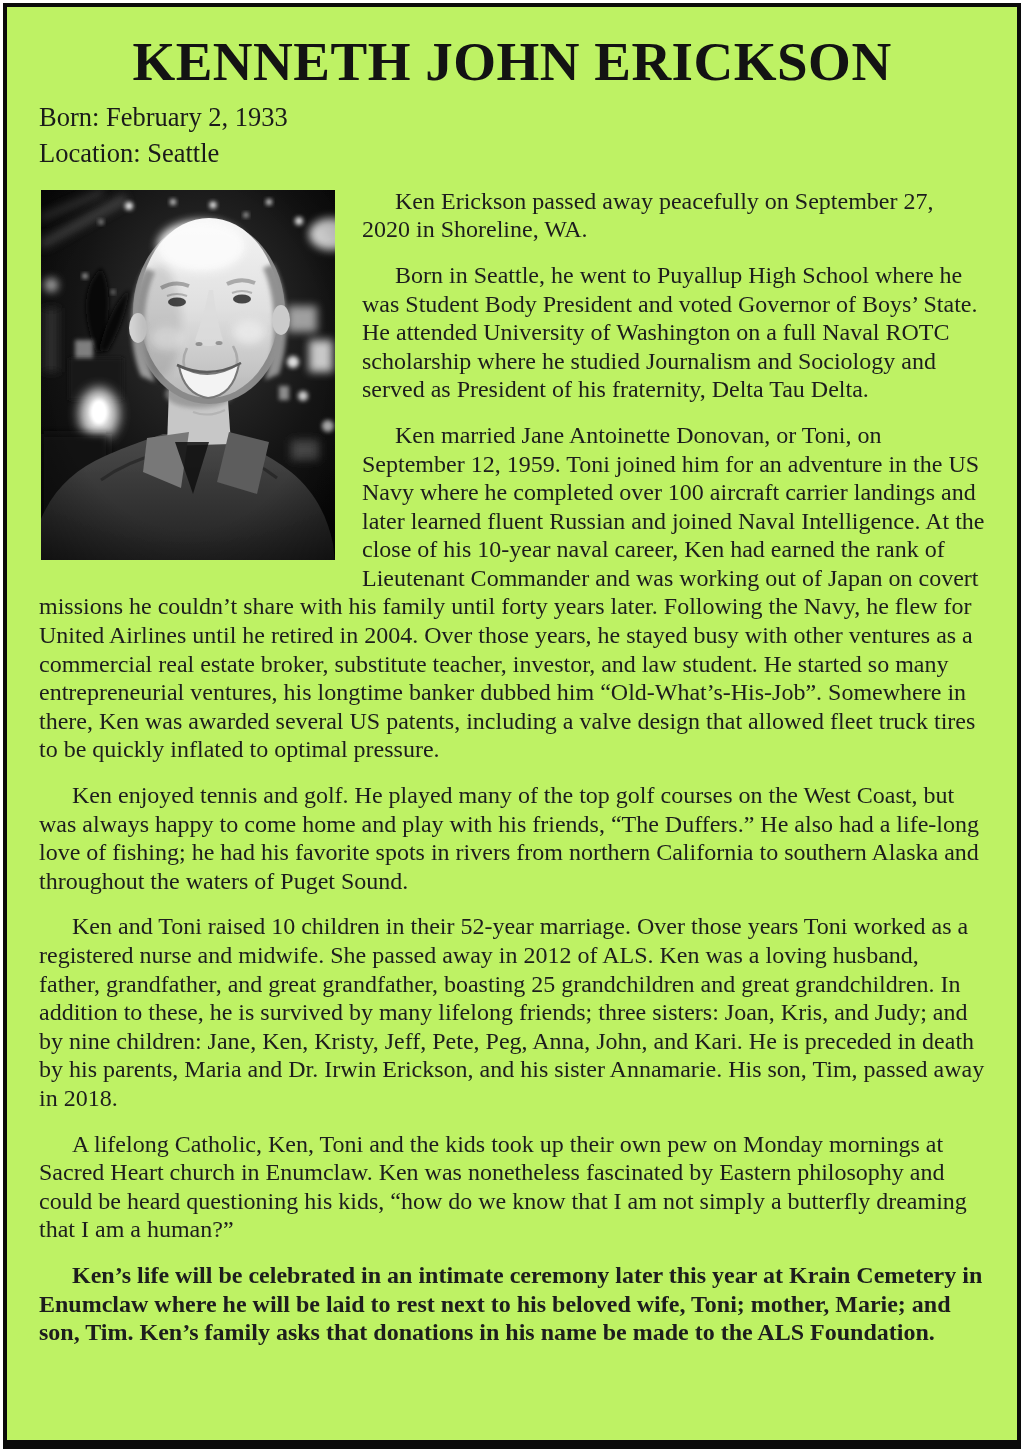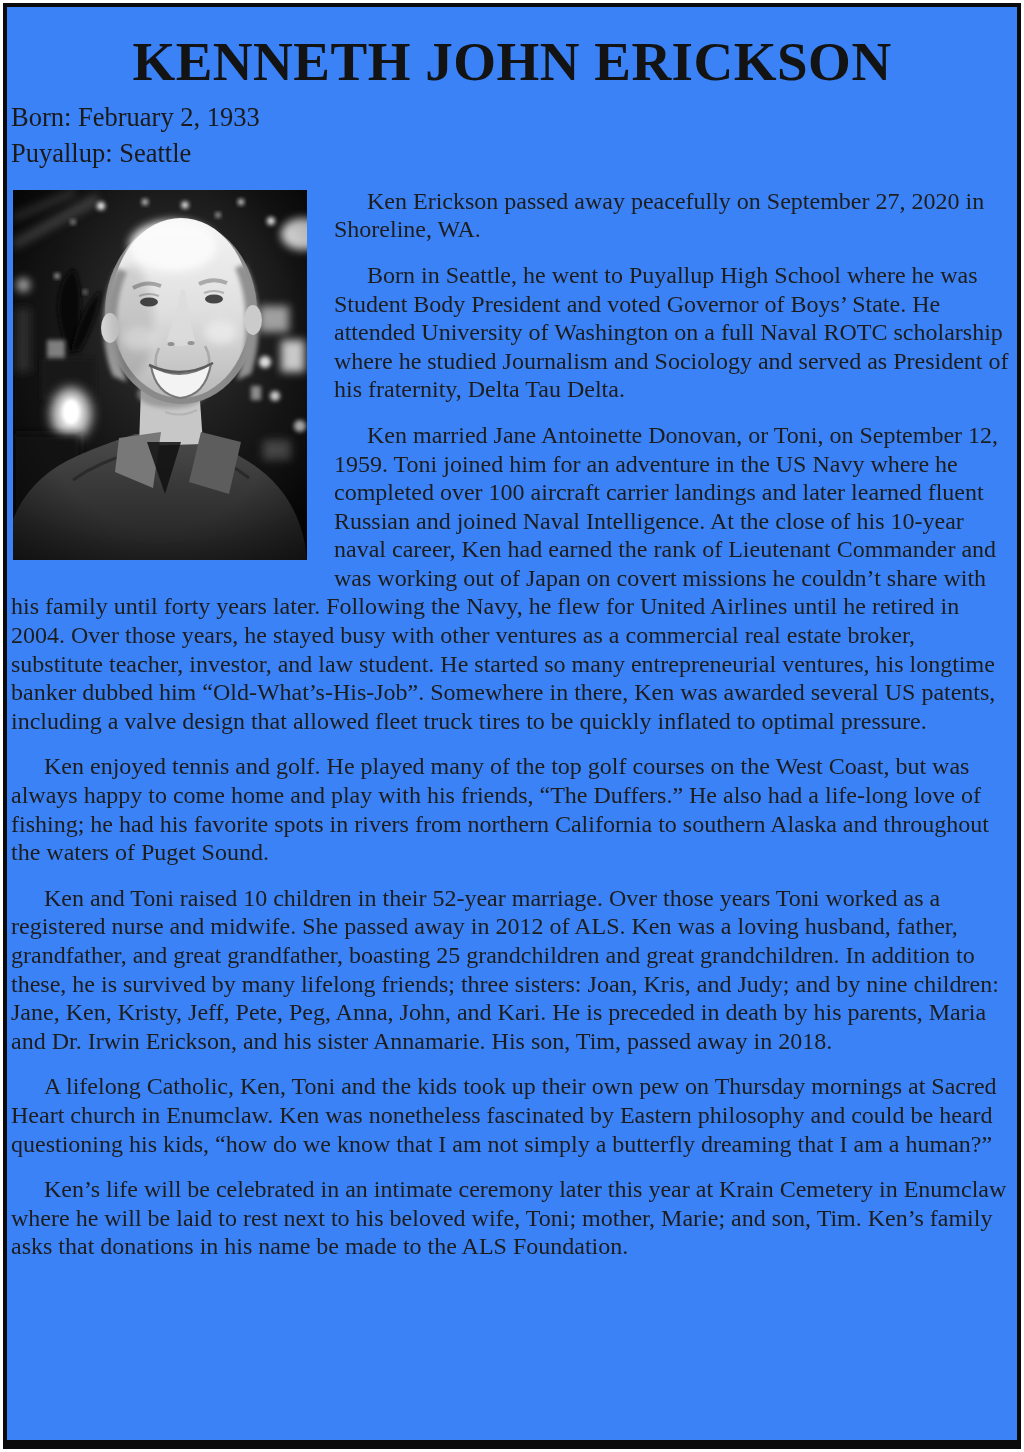--- a/index.html
+++ b/index.html
@@ -2,24 +2,24 @@
 <html><head>
 <meta charset="utf-8">
 <style>
   html,body{margin:0;padding:0;background:#ffffff;}
   .sheet{
     position:relative;
     margin:3px;
     width:1018px;
     height:1446px;
     box-sizing:border-box;
-    background:#3b82f6;
+    background:#bef264;
     border:4px solid #0b0b0b;
     border-bottom-width:9px;
-    padding:0 4px;
+    padding:0 32px;
     overflow:hidden;
     font-family:"Liberation Serif","DejaVu Serif",serif;
     color:#1d1d1d;
   }
   .name{
     margin:26px 0 8px 0;
     text-align:center;
     font-size:55px;
     line-height:1.05;
     font-weight:700;
@@ -35,21 +35,21 @@
   article{
     margin-top:16px;
     font-size:24px;
     line-height:28.6px;
     text-align:left;
   }
   article p{
     margin:0 0 17px 0;
     text-indent:33px;
   }
-  article p:last-child{margin-bottom:4px;}
+  article p:last-child{margin-bottom:4px;font-weight:bold;}
   .photo{
     float:left;
     width:294px;
     height:370px;
     margin:3px 27px 8px 2px;
     background:#111;
   }
   .photo svg{
     display:block;
     width:100%;
@@ -59,21 +59,21 @@
 </style>
 </head>
 <body>
 
 <div class="sheet">
 
   <header>
     <h1 class="name">KENNETH JOHN ERICKSON</h1>
     <div class="meta">
       <div>Born: February 2, 1933</div>
-      <div>Puyallup: Seattle</div>
+      <div>Location: Seattle</div>
     </div>
   </header>
 
   <article>
 
     <div class="photo">
       <svg viewBox="0 0 294 370" preserveAspectRatio="none" xmlns="http://www.w3.org/2000/svg">
         <defs>
           <filter id="b2" x="-40%" y="-40%" width="180%" height="180%">
               <feGaussianBlur stdDeviation="2"></feGaussianBlur>
@@ -177,17 +177,17 @@
 
         <rect width="294" height="370" fill="url(#vig)"></rect>
       </svg>
     </div>
 
     <p>Ken Erickson passed away peacefully on September 27, 2020 in Shoreline, WA.</p>
     <p>Born in Seattle, he went to Puyallup High School where he was Student Body President and voted Governor of Boys’ State. He attended University of Washington on a full Naval ROTC scholarship where he studied Journalism and Sociology and served as President of his fraternity, Delta Tau Delta.</p>
     <p>Ken married Jane Antoinette Donovan, or Toni, on September 12, 1959. Toni joined him for an adventure in the US Navy where he completed over 100 aircraft carrier landings and later learned fluent Russian and joined Naval Intelligence. At the close of his 10-year naval career, Ken had earned the rank of Lieutenant Commander and was working out of Japan on covert missions he couldn’t share with his family until forty years later. Following the Navy, he flew for United Airlines until he retired in 2004. Over those years, he stayed busy with other ventures as a commercial real estate broker, substitute teacher, investor, and law student. He started so many entrepreneurial ventures, his longtime banker dubbed him “Old-What’s-His-Job”. Somewhere in there, Ken was awarded several US patents, including a valve design that allowed fleet truck tires to be quickly inflated to optimal pressure.</p>
     <p>Ken enjoyed tennis and golf. He played many of the top golf courses on the West Coast, but was always happy to come home and play with his friends, “The Duffers.” He also had a life-long love of fishing; he had his favorite spots in rivers from northern California to southern Alaska and throughout the waters of Puget Sound.</p>
     <p>Ken and Toni raised 10 children in their 52-year marriage. Over those years Toni worked as a registered nurse and midwife. She passed away in 2012 of ALS. Ken was a loving husband, father, grandfather, and great grandfather, boasting 25 grandchildren and great grandchildren. In addition to these, he is survived by many lifelong friends; three sisters: Joan, Kris, and Judy; and by nine children: Jane, Ken, Kristy, Jeff, Pete, Peg, Anna, John, and Kari. He is preceded in death by his parents, Maria and Dr. Irwin Erickson, and his sister Annamarie. His son, Tim, passed away in 2018.</p>
-    <p>A lifelong Catholic, Ken, Toni and the kids took up their own pew on Thursday mornings at Sacred Heart church in Enumclaw. Ken was nonetheless fascinated by Eastern philosophy and could be heard questioning his kids, “how do we know that I am not simply a butterfly dreaming that I am a human?”</p>
+    <p>A lifelong Catholic, Ken, Toni and the kids took up their own pew on Monday mornings at Sacred Heart church in Enumclaw. Ken was nonetheless fascinated by Eastern philosophy and could be heard questioning his kids, “how do we know that I am not simply a butterfly dreaming that I am a human?”</p>
     <p>Ken’s life will be celebrated in an intimate ceremony later this year at Krain Cemetery in Enumclaw where he will be laid to rest next to his beloved wife, Toni; mother, Marie; and son, Tim.  Ken’s family asks that donations in his name be made to the ALS Foundation.</p>
 
   </article>
 </div>
 
 </body></html>

